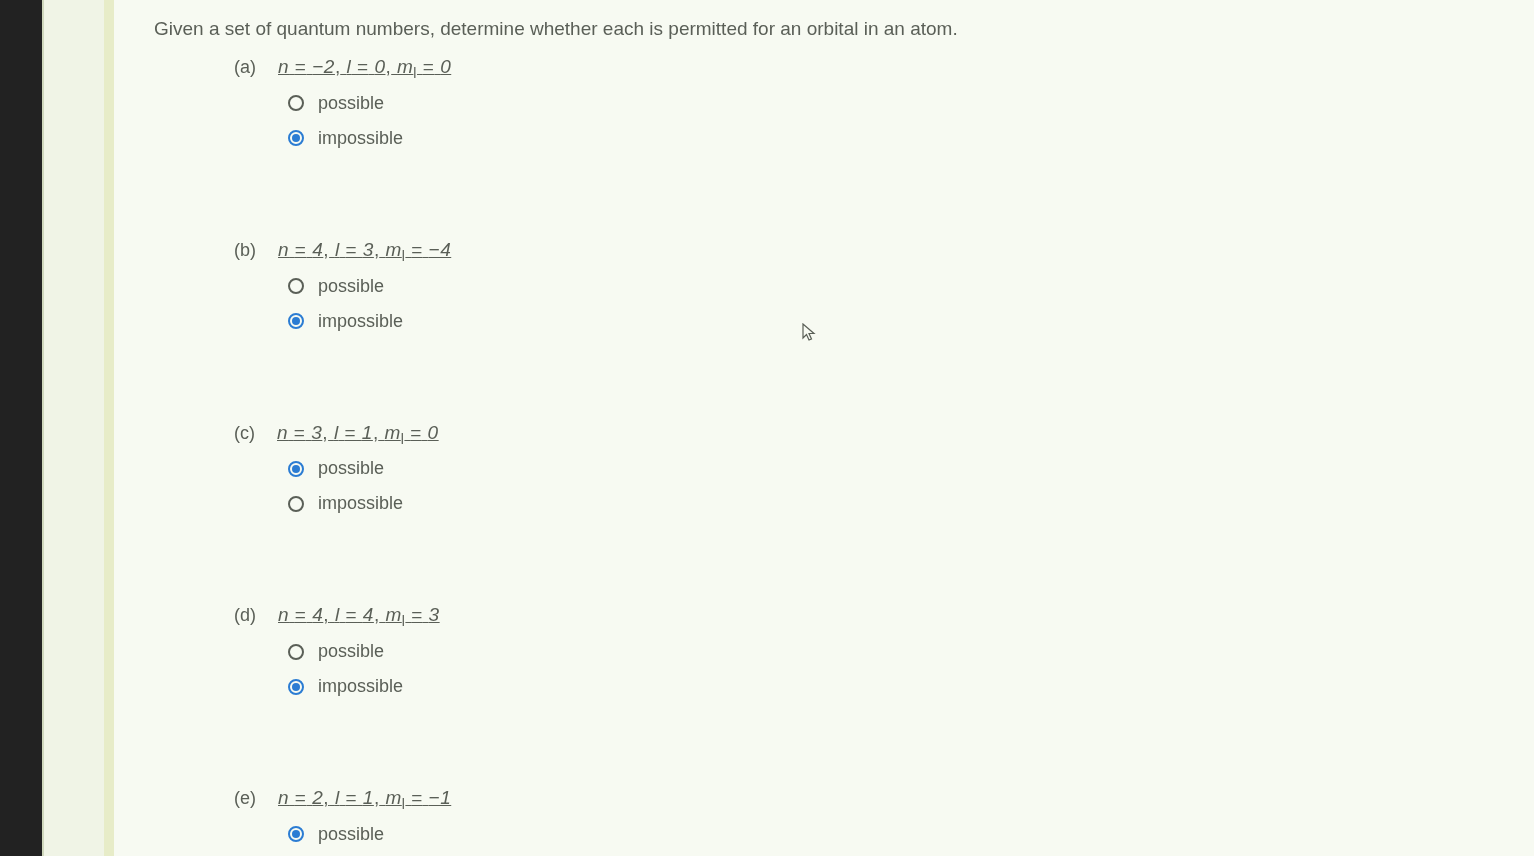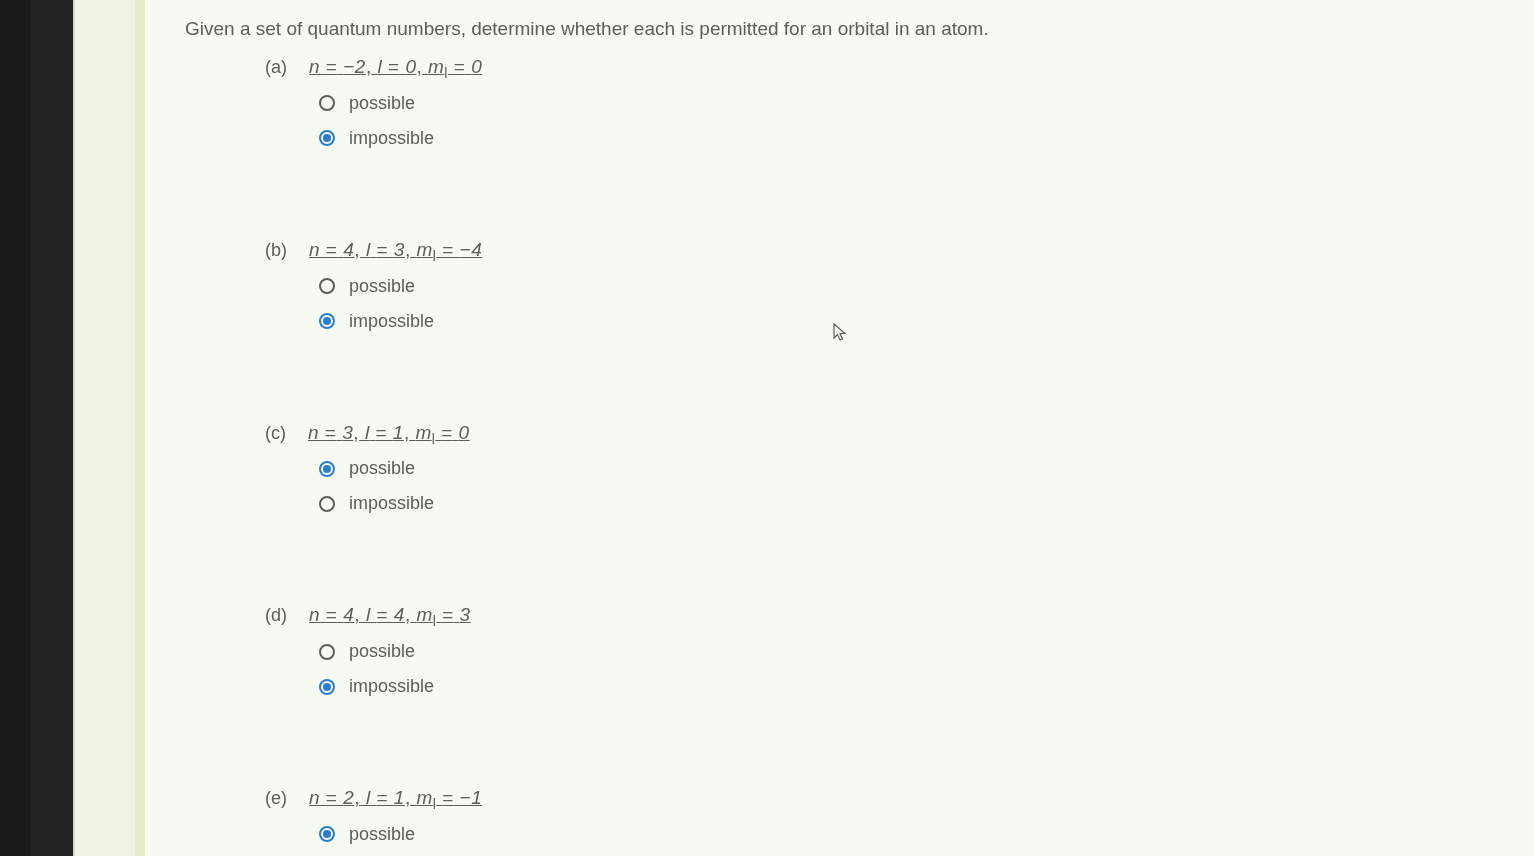--- a/index.html
+++ b/index.html
@@ -12,21 +12,20 @@
       font-family: Arial, Helvetica, sans-serif;
       background: #1a1a1a;
       width: 1534px;
       height: 856px;
       overflow: hidden;
     }
     
     .page-wrapper {
       display: flex;
       height: 100%;
-      padding-left: 31px;
     }
     
     .left-dark {
       width: 42px;
       background: #222;
     }
     
     .left-border {
       width: 62px;
       background: #f0f4e6;

